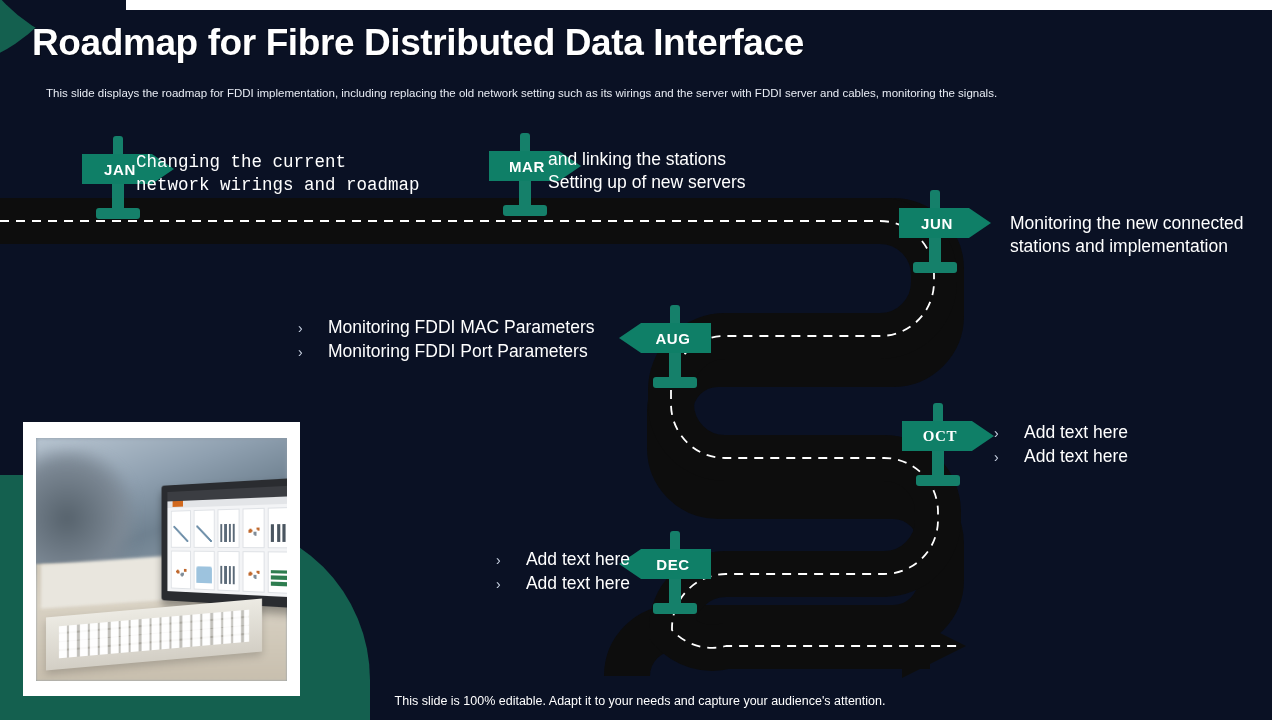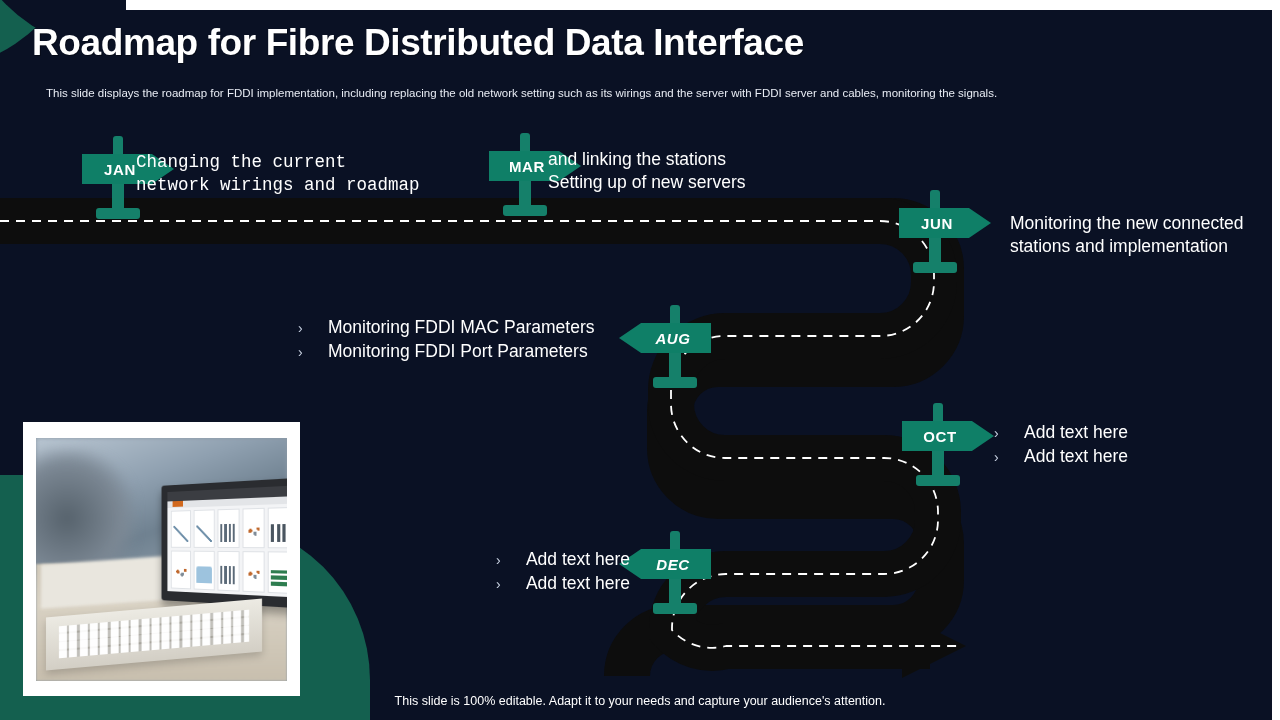--- a/index.html
+++ b/index.html
@@ -77,21 +77,21 @@
     display:flex;align-items:center;justify-content:center;
   }
   .sign.right{
     left:50%;margin-left:-36px;width:92px;
     clip-path:polygon(0 0,76% 0,100% 50%,76% 100%,0 100%);
     padding-right:16px;box-sizing:border-box;
   }
   .sign.left{
     left:50%;margin-left:-56px;width:92px;
     clip-path:polygon(24% 0,100% 0,100% 100%,24% 100%,0 50%);
-    padding-left:16px;box-sizing:border-box;font-style:italic;
+    padding-left:16px;box-sizing:border-box;
   }
 
   
   .mtext{position:absolute;color:#ffffff;font-size:17.5px;line-height:22.5px;}
   .mtext.para{white-space:nowrap;}
   .bullets{position:absolute;color:#ffffff;font-size:17.5px;line-height:23px;}
   .bullets .row{display:flex;align-items:baseline;white-space:nowrap;}
   .bullets .chev{
     color:#c9d2e2;font-size:14px;width:30px;flex:0 0 30px;
   }
@@ -260,21 +260,21 @@
     <div class="row">
       <span class="chev">›</span>
       <span>Monitoring FDDI MAC Parameters</span>
     </div>
     <div class="row">
       <span class="chev">›</span>
       <span>Monitoring FDDI Port Parameters</span>
     </div>
   </div>
 
-  <div class="post" style="left:908px;top:403px;width:60px;height:84px;">
+  <div class="post" style="left:908px;top:403px;width:60px;height:84px;font-family:Liberation Serif, serif;">
     <div class="mast-top"></div>
     <div class="mast-bot"></div>
     <div class="foot"></div>
     <div class="sign right">OCT</div>
   </div>
   <div class="bullets" style="left:994px;top:421px;width:240px;">
     <div class="row">
       <span class="chev">›</span>
       <span>Add text here</span>
     </div>

